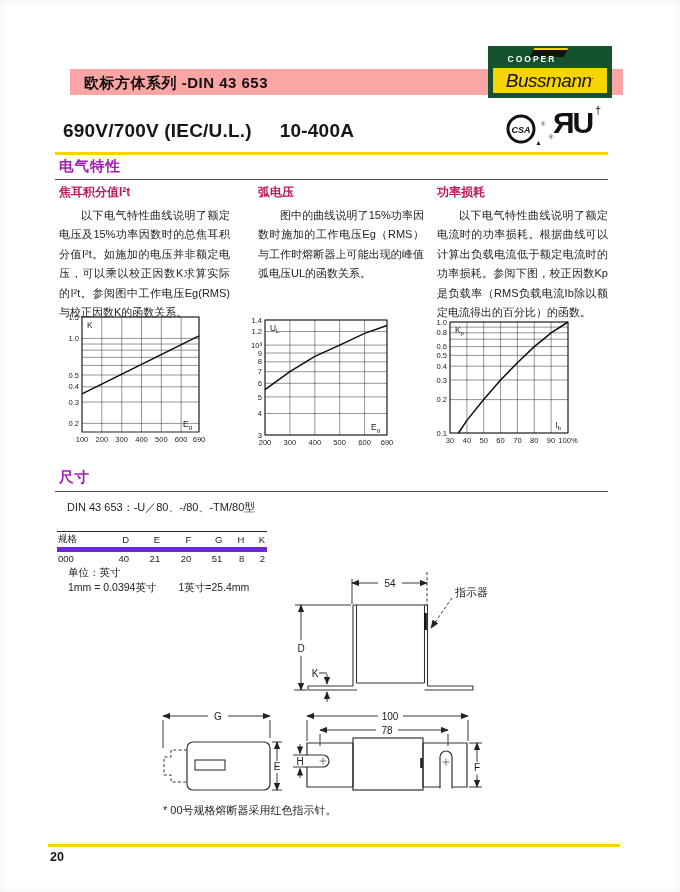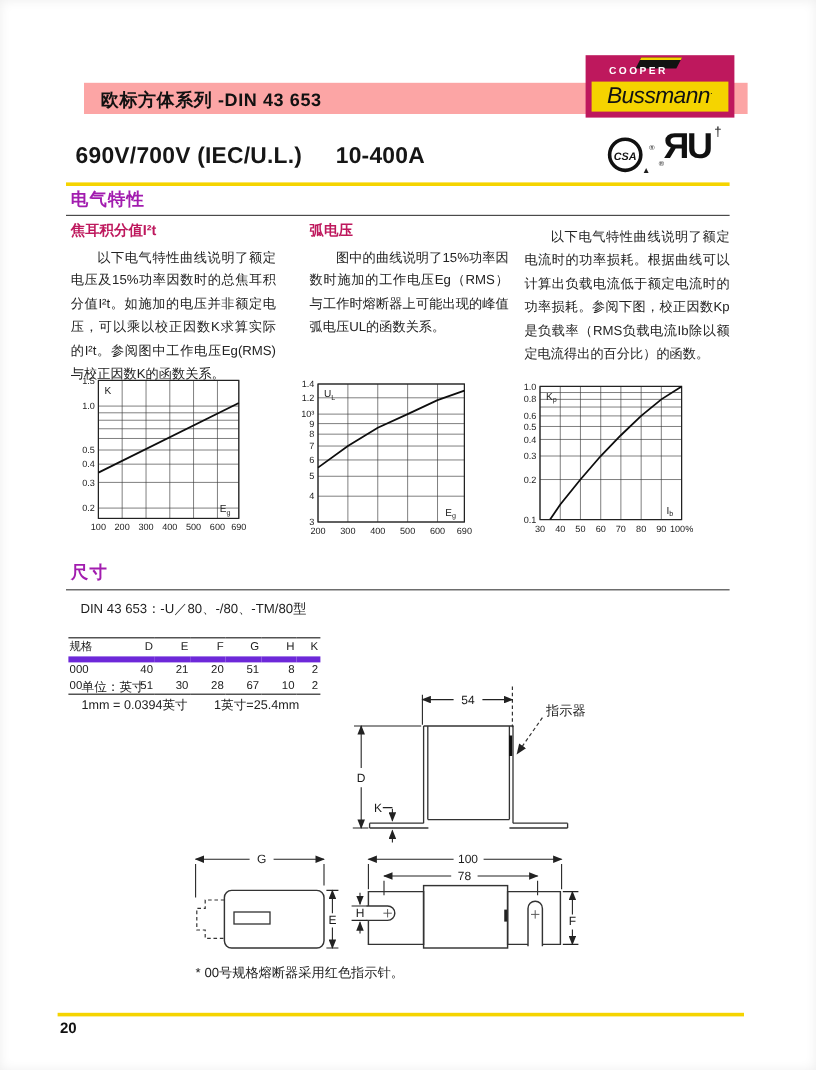--- a/index.html
+++ b/index.html
@@ -2,21 +2,21 @@
 <html><head>
 <meta charset="utf-8">
 <style>
   html,body{margin:0;padding:0;background:#fff;}
   .page{position:relative;width:680px;height:892px;background:#fff;overflow:hidden;
         font-family:"Liberation Sans","DejaVu Sans",sans-serif;color:#1c1c1c;
         box-shadow:inset 0 0 10px rgba(0,0,0,.07);}
   
   .series-bar{position:absolute;left:70px;top:69px;width:553px;height:26px;background:#fca5a5;}
   .series-bar span{display:block;padding:5px 0 0 14px;font-size:15px;font-weight:bold;color:#111;letter-spacing:.5px;}
-  .logo{position:absolute;left:488px;top:46px;width:124px;height:52px;background:#be185d;z-index:2;}
+  .logo{position:absolute;left:488px;top:46px;width:124px;height:52px;background:#14532d;z-index:2;}
   .logo .flag{position:absolute;left:44px;top:2px;width:34px;height:7px;background:#121212;transform:skewX(-28deg);border-top:2px solid #F5D400;}
   .logo .cooper{position:absolute;left:0;top:8px;width:88px;text-align:center;color:#fff;font-size:8.5px;font-weight:bold;letter-spacing:2px;}
   .logo .band{position:absolute;left:5px;top:22px;width:114px;height:25px;background:#F5D400;text-align:center;}
   .logo .band .buss{font-size:19px;font-weight:normal;font-style:italic;color:#121212;letter-spacing:-.5px;line-height:25px;}
   .logo .band .tm{font-size:8px;vertical-align:super;color:#121212;}
   .title-row{position:absolute;left:63px;top:120px;font-size:19px;font-weight:bold;color:#161616;letter-spacing:.2px;}
   .title-row .range{margin-left:28px;margin-top:32px;}
   .certs{position:absolute;left:505px;top:108px;width:110px;height:42px;}
   .csa-wrap{position:absolute;left:0;top:5px;}
   .csa-reg{position:absolute;left:36px;top:8px;font-size:6px;}
@@ -102,20 +102,21 @@
 
   <div class="col" style="left:59px;top:184px;">
     <h3>焦耳积分值I²t</h3>
     <p>以下电气特性曲线说明了额定电压及15%功率因数时的总焦耳积分值I²t。如施加的电压并非额定电压，可以乘以校正因数K求算实际的I²t。参阅图中工作电压Eg(RMS)与校正因数K的函数关系。</p>
   </div>
   <div class="col" style="left:258px;top:184px;width:166px;">
     <h3>弧电压</h3>
     <p>图中的曲线说明了15%功率因数时施加的工作电压Eg（RMS）与工作时熔断器上可能出现的峰值弧电压UL的函数关系。</p>
   </div>
   <div class="col" style="left:437px;top:184px;">
+    <h3>功率损耗</h3>
     <p>以下电气特性曲线说明了额定电流时的功率损耗。根据曲线可以计算出负载电流低于额定电流时的功率损耗。参阅下图，校正因数Kp是负载率（RMS负载电流Ib除以额定电流得出的百分比）的函数。</p>
   </div>
 
   <div class="chart" style="left:56px;top:309px;"><svg width="186" height="142" viewBox="0 0 186 142">
         <line class="grid" x1="26" y1="114.4" x2="143" y2="114.4"></line>
         <line class="grid" x1="26" y1="93.0" x2="143" y2="93.0"></line>
         <line class="grid" x1="26" y1="77.8" x2="143" y2="77.8"></line>
         <line class="grid" x1="26" y1="66.0" x2="143" y2="66.0"></line>
         <line class="grid" x1="26" y1="56.4" x2="143" y2="56.4"></line>
         <line class="grid" x1="26" y1="48.3" x2="143" y2="48.3"></line>
@@ -244,29 +245,20 @@
         </tr>
         <tr class="">
           <td class="c0">000</td>
           <td class="">40</td>
           <td class="">21</td>
           <td class="">20</td>
           <td class="">51</td>
           <td class="">8</td>
           <td class="">2</td>
         </tr>
-        <tr class="last">
-          <td class="c0">00</td>
-          <td class="">51</td>
-          <td class="">30</td>
-          <td class="">28</td>
-          <td class="">67</td>
-          <td class="">10</td>
-          <td class="">2</td>
-        </tr>
       </tbody>
     </table>
 
   <div class="unit-note">单位：英寸</div>
   <div class="conv-note">
     <span>1mm = 0.0394英寸</span><span>1英寸=25.4mm</span>
   </div>
 
   <svg class="drawings" width="500" height="262" viewBox="0 0 500 262">
     <defs>

